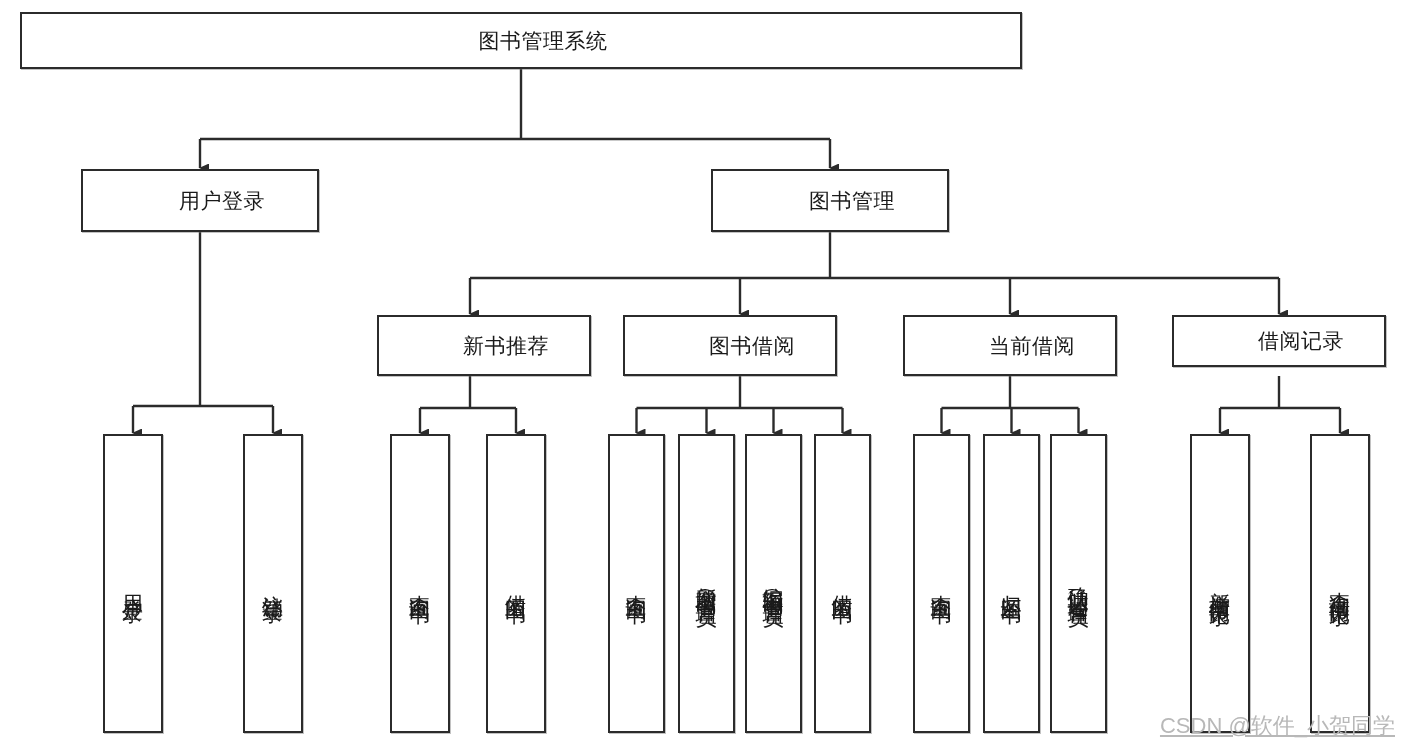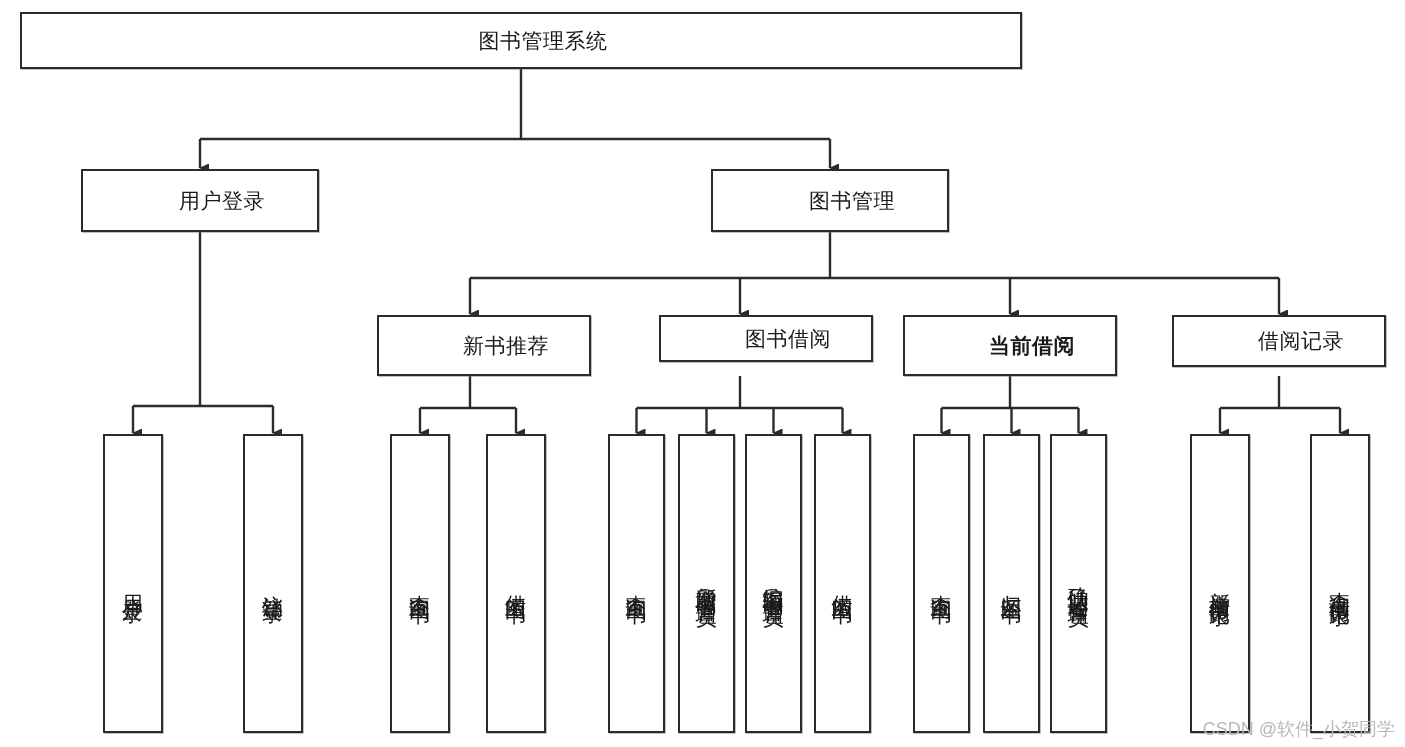--- a/index.html
+++ b/index.html
@@ -50,24 +50,25 @@
     color: #1a1a1a;
     writing-mode: vertical-rl;
     text-orientation: upright;
     letter-spacing: 3px;
     line-height: 1;
   }
   .watermark {
     position: absolute;
     right: 10px;
     bottom: 6px;
-    font-size: 18px;
+    font-size: 22px;
     color: #b8b8b8;
     white-space: nowrap;
     user-select: none;
+    text-decoration: underline;
   }
   svg.connectors {
     position: absolute;
     left: 0; top: 0;
     width: 1405px;
     height: 747px;
     pointer-events: none;
   }
 </style>
 </head>
@@ -122,24 +123,24 @@
       </div>
       <div class="node-box" style="left: 81px; top: 169px; width: 238px; height: 63px;">
         <div class="node-label-h">用户登录</div>
       </div>
       <div class="node-box" style="left: 711px; top: 169px; width: 238px; height: 63px;">
         <div class="node-label-h">图书管理</div>
       </div>
       <div class="node-box" style="left: 377px; top: 315px; width: 214px; height: 61px;">
         <div class="node-label-h">新书推荐</div>
       </div>
-      <div class="node-box" style="left: 659px; top: 315px; width: 214px; height: 47px;">
+      <div class="node-box" style="left: 623px; top: 315px; width: 214px; height: 61px;">
         <div class="node-label-h">图书借阅</div>
       </div>
-      <div class="node-box" style="left: 903px; top: 315px; width: 214px; height: 61px; font-weight: bold;">
+      <div class="node-box" style="left: 903px; top: 315px; width: 214px; height: 61px;">
         <div class="node-label-h">当前借阅</div>
       </div>
       <div class="node-box" style="left: 1172px; top: 315px; width: 214px; height: 52px;">
         <div class="node-label-h">借阅记录</div>
       </div>
       <div class="node-box" style="left: 103px; top: 434px; width: 60px; height: 299px;">
         <div class="node-label-v">用户登录</div>
       </div>
       <div class="node-box" style="left: 243px; top: 434px; width: 60px; height: 299px;">
         <div class="node-label-v">注销登录</div>

